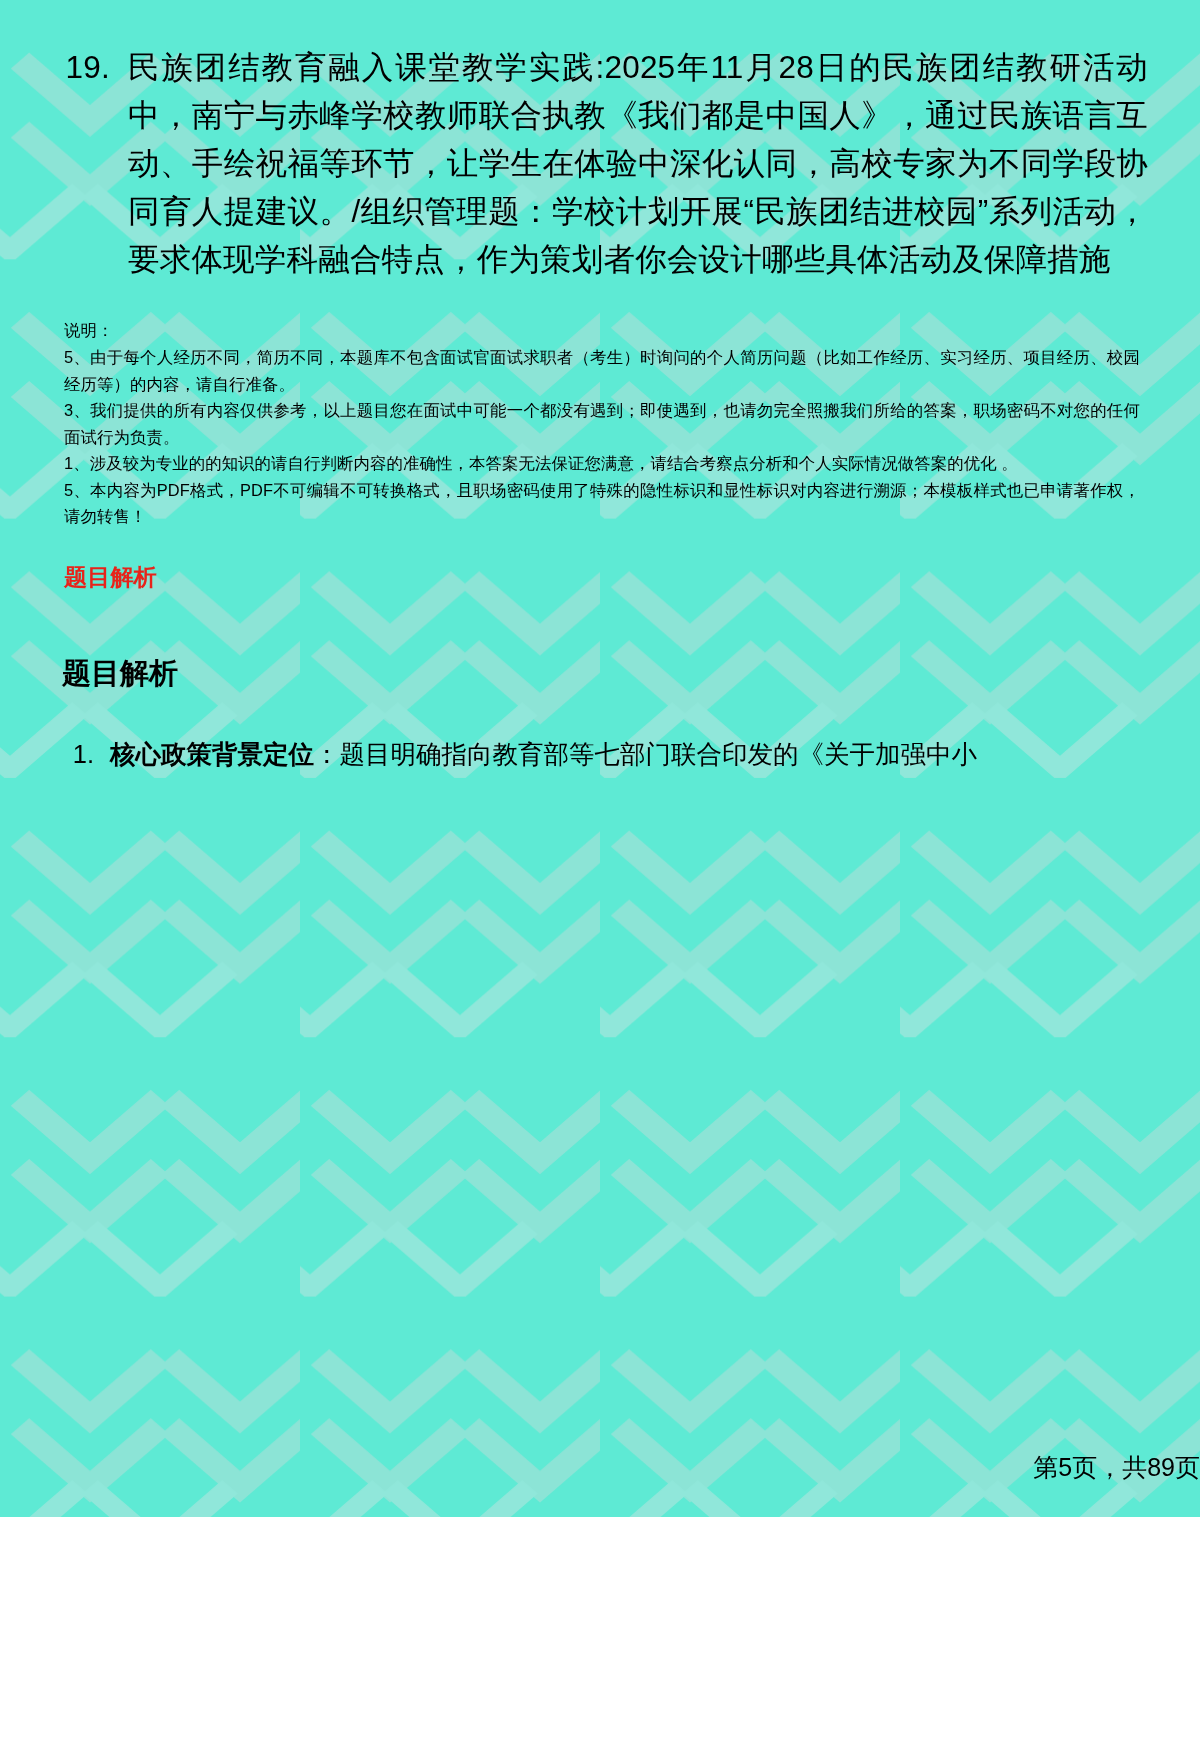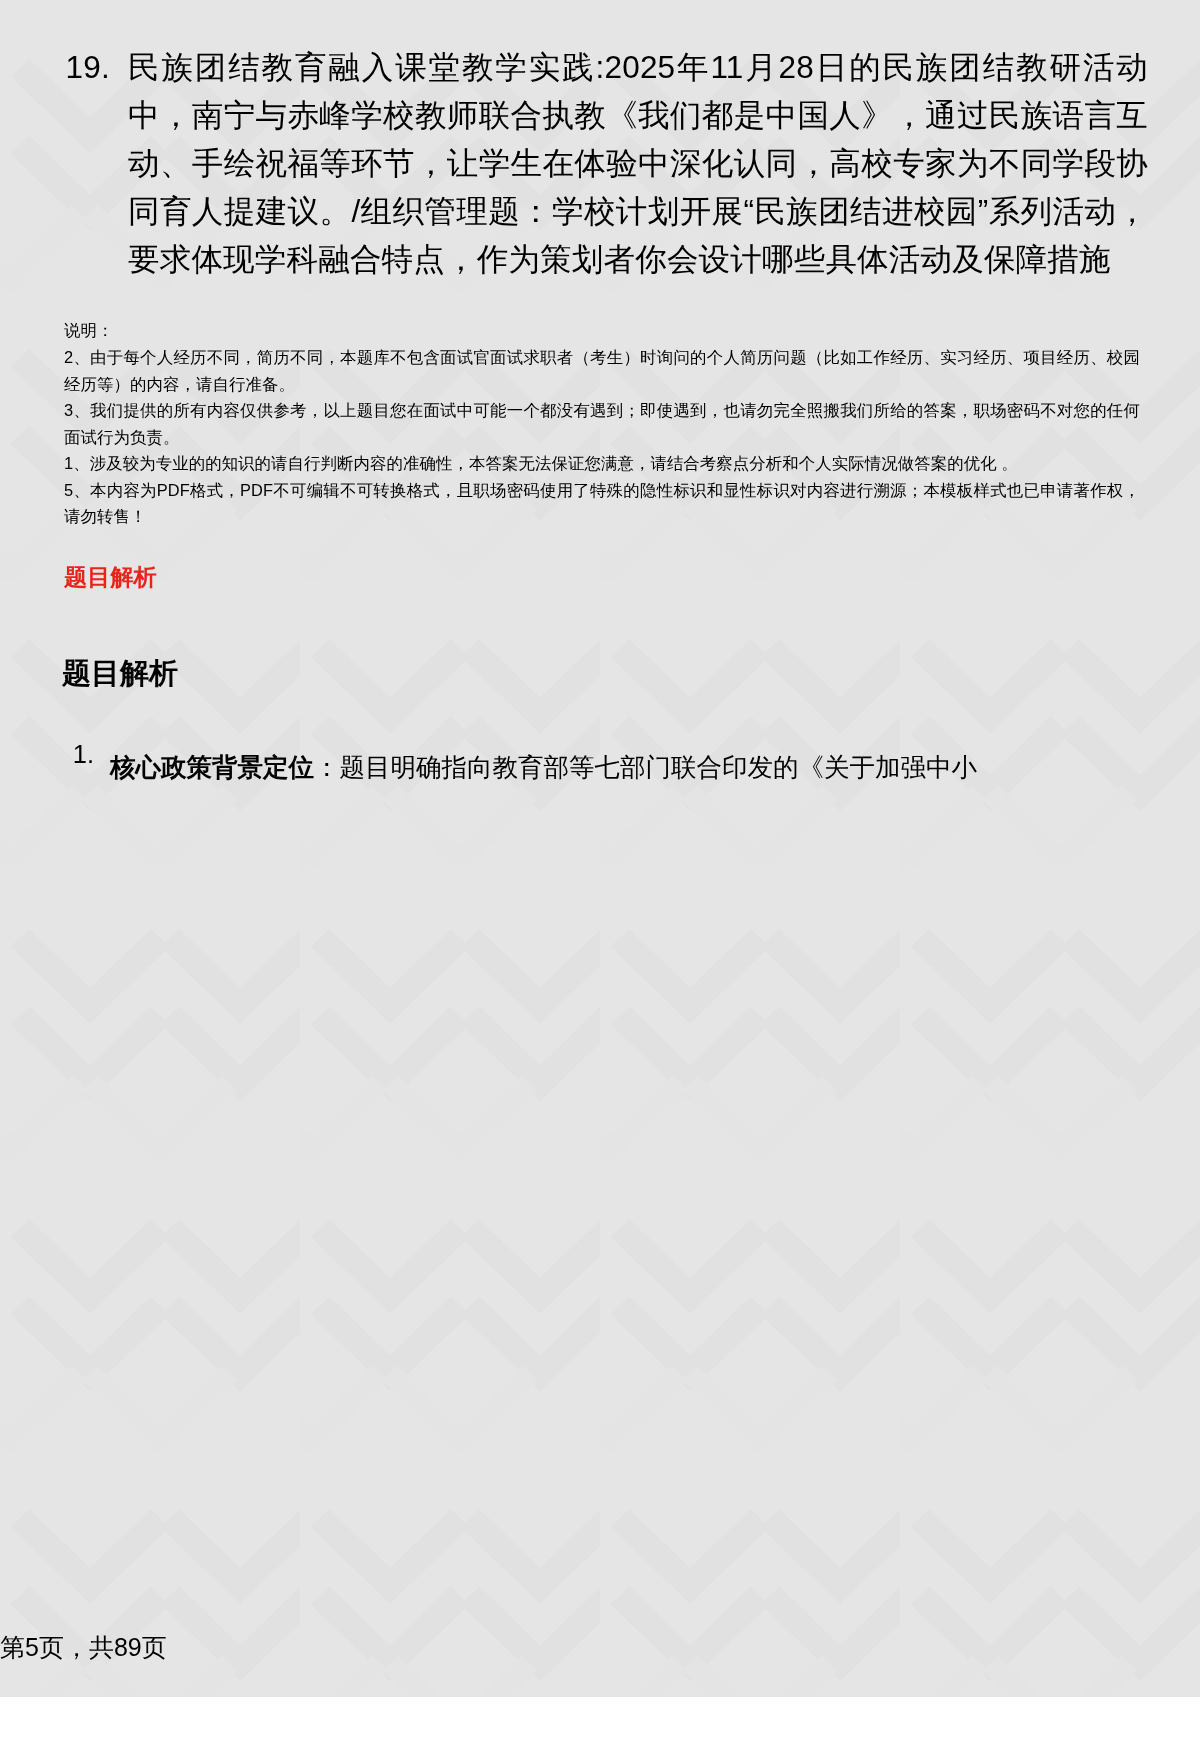--- a/index.html
+++ b/index.html
@@ -7,22 +7,22 @@
     padding: 0;
     background: #ffffff;
   }
   body {
     font-family: "Liberation Sans", "DejaVu Sans", sans-serif;
     color: #000000;
   }
   #page {
     position: relative;
     width: 1200px;
-    height: 1697px;
-    background: #e5e5e5;
+    height: 1517px;
+    background: #5eead4;
     overflow: hidden;
     box-sizing: border-box;
   }
 
   
   #watermark {
     position: absolute;
     inset: 0;
     pointer-events: none;
     z-index: 0;
@@ -126,31 +126,30 @@
     width: 58px;
     text-align: right;
     padding-right: 16px;
     box-sizing: border-box;
   }
   .atext {
     flex: 1 1 auto;
     text-align: justify;
     text-justify: inter-ideograph;
     word-break: break-all;
-    margin-top: 13px;
   }
   .atext b { font-weight: bold; }
 
   
   #footer {
     position: absolute;
     left: 0;
     right: 0;
     bottom: 34px;
-    text-align: left;
+    text-align: right;
     font-size: 25px;
     line-height: 1.3;
     color: #000000;
     z-index: 2;
   }
 </style>
 </head>
 <body>
 
 <div id="page">
@@ -179,21 +178,21 @@
 
     <ul class="qlist">
       <li class="qitem">
         <span class="qnum">19.</span>
         <span class="qtext">民族团结教育融入课堂教学实践:2025年11月28日的民族团结教研活动中，南宁与赤峰学校教师联合执教《我们都是中国人》，通过民族语言互动、手绘祝福等环节，让学生在体验中深化认同，高校专家为不同学段协同育人提建议。/组织管理题：学校计划开展“民族团结进校园”系列活动，要求体现学科融合特点，作为策划者你会设计哪些具体活动及保障措施</span>
       </li>
     </ul>
 
     <div class="notes">
       <p class="note-line">说明：</p>
-      <p class="note-line">2、由于每个人经历不同，简历不同，本题库不包含面试官面试求职者（考生）时询问的个人简历问题（比如工作经历、实习经历、项目经历、校园经历等）的内容，请自行准备。</p>
+      <p class="note-line">5、由于每个人经历不同，简历不同，本题库不包含面试官面试求职者（考生）时询问的个人简历问题（比如工作经历、实习经历、项目经历、校园经历等）的内容，请自行准备。</p>
       <p class="note-line">3、我们提供的所有内容仅供参考，以上题目您在面试中可能一个都没有遇到；即使遇到，也请勿完全照搬我们所给的答案，职场密码不对您的任何面试行为负责。</p>
       <p class="note-line">1、涉及较为专业的的知识的请自行判断内容的准确性，本答案无法保证您满意，请结合考察点分析和个人实际情况做答案的优化 。</p>
       <p class="note-line">5、本内容为PDF格式，PDF不可编辑不可转换格式，且职场密码使用了特殊的隐性标识和显性标识对内容进行溯源；本模板样式也已申请著作权，请勿转售！</p>
     </div>
 
 
     <div class="red-label" id="red-label" style="color: rgb(232, 35, 26);">题目解析</div>
 
     <div class="section-heading">题目解析</div>
 

